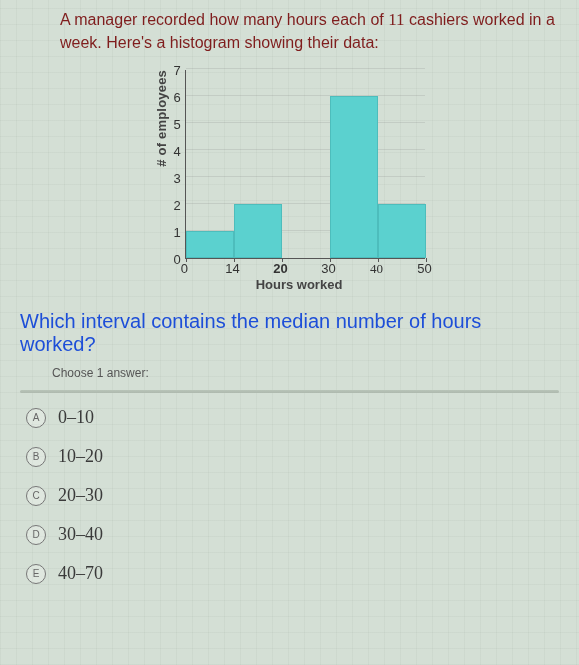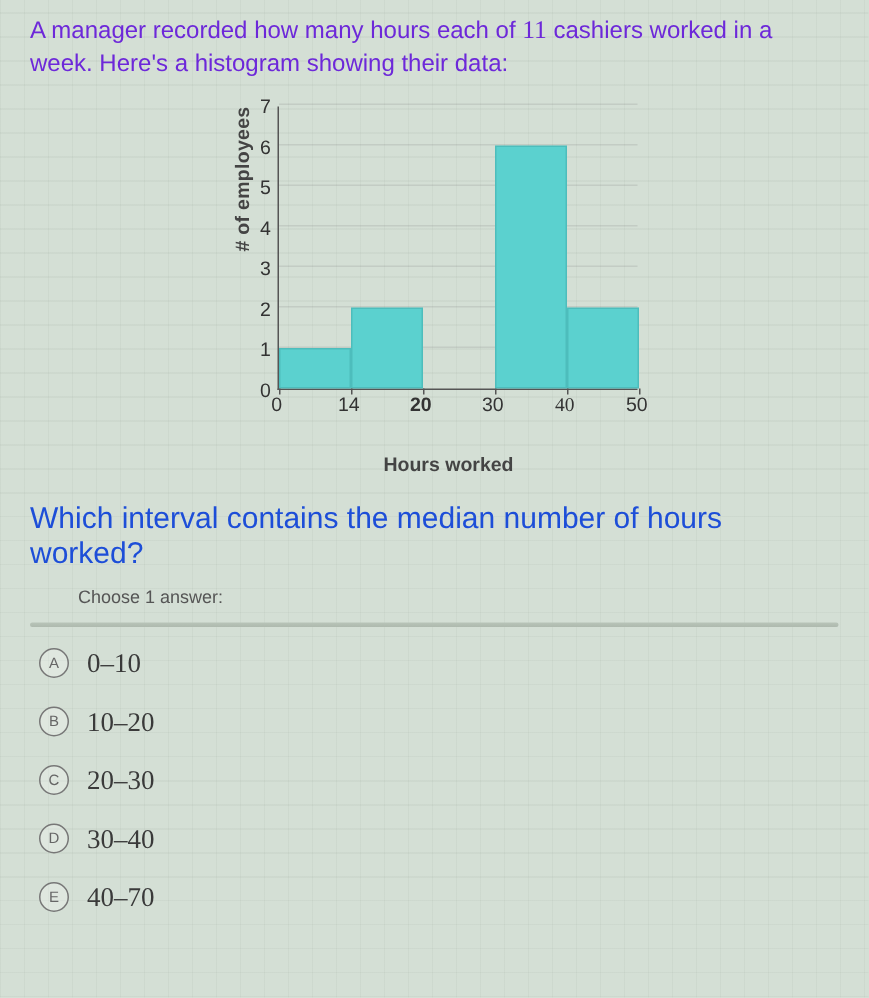--- a/index.html
+++ b/index.html
@@ -8,37 +8,37 @@
       height: 665px;
       font-family: -apple-system, BlinkMacSystemFont, "Segoe UI", sans-serif;
       background: #d4dfd5;
       background-image:
         repeating-linear-gradient(0deg, rgba(128,140,128,0.08) 0px, rgba(128,140,128,0.08) 1px, transparent 1px, transparent 16px),
         repeating-linear-gradient(90deg, rgba(128,140,128,0.08) 0px, rgba(128,140,128,0.08) 1px, transparent 1px, transparent 16px);
       color: #3a3a3a;
       padding: 8px 20px;
       position: relative;
     }
-    .question-stem { font-size: 16px; line-height: 1.4; color: #6d28d9; margin-bottom: 16px; }
+    .question-stem { font-size: 16px; line-height: 1.4; color: #7f1d1d; margin-bottom: 16px; margin-left: 40px; }
     .question-stem .num { font-family: Georgia, serif; font-size: 17px; }
     .chart-wrap { display: flex; justify-content: center; margin: 8px 0 12px 0; }
     .chart-inner { display: flex; align-items: flex-start; }
     .ylabel-wrap { display: flex; align-items: center; }
     .ylabel { writing-mode: vertical-rl; transform: rotate(180deg); font-size: 13px; font-weight: 600; color: #444; margin-right: 4px; letter-spacing: 0.2px; }
     .chart-col { display: flex; flex-direction: column; align-items: center; }
     .plot-row { display: flex; }
     .yaxis-ticks { display: flex; flex-direction: column; justify-content: space-between; align-items: flex-end; height: 189px; padding: 0 4px 0 0; font-size: 13px; color: #333; }
     .yaxis-ticks span { height: 0; line-height: 0; transform: translateY(0.5px); }
     .plot-area { position: relative; width: 240px; height: 189px; border-left: 1.5px solid #555; border-bottom: 1.5px solid #555; }
     .gridlines .gline { position: absolute; left:0; right:0; border-top: 1px solid rgba(100,100,100,0.15); }
     .bar { position: absolute; bottom: 0; background: #5bd1cf; border: 1px solid rgba(0,80,80,0.15); }
     .xtick { position: absolute; bottom: -4px; width: 1px; height: 4px; background: #555; }
     .xaxis-ticks { position: relative; width: 240px; height: 18px; margin-left: 0; }
     .xaxis-ticks span { position: absolute; top: 2px; font-size: 13px; color: #333; transform: translateX(-50%); }
-    .xlabel { font-size: 13px; font-weight: 600; color: #444; margin-top: 24px; }
+    .xlabel { font-size: 13px; font-weight: 600; color: #444; margin-top: 0; }
     .sub-question { font-size: 20px; font-weight: 400; color: #1d4ed8; margin: 18px 0 10px 0; }
     .instruct { font-size: 12px; color: #555; margin-bottom: 10px; margin-left: 32px; }
     .divider { height: 3px; background: linear-gradient(#b8c4b8, #aeb9ae); margin-bottom: 14px; border-radius: 2px; }
     .choices { display: flex; flex-direction: column; gap: 18px; padding-left: 6px; }
     .choice { display: flex; align-items: center; gap: 12px; cursor: pointer; }
     .radio {
       width: 20px; height: 20px; border-radius: 50%;
       border: 1.5px solid #777; display: flex; align-items: center; justify-content: center;
       font-size: 10px; color: #666; background: rgba(255,255,255,0.25);
     }

